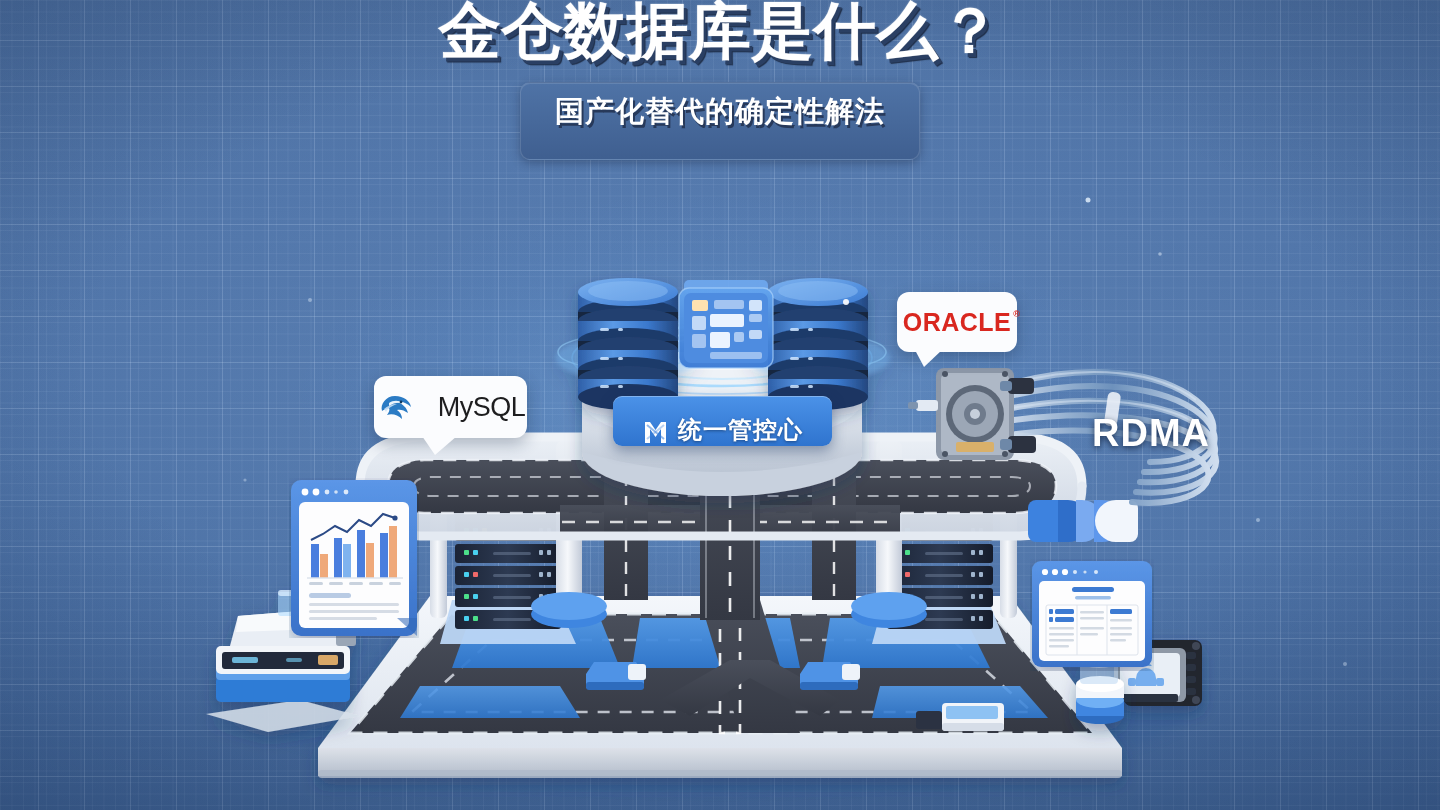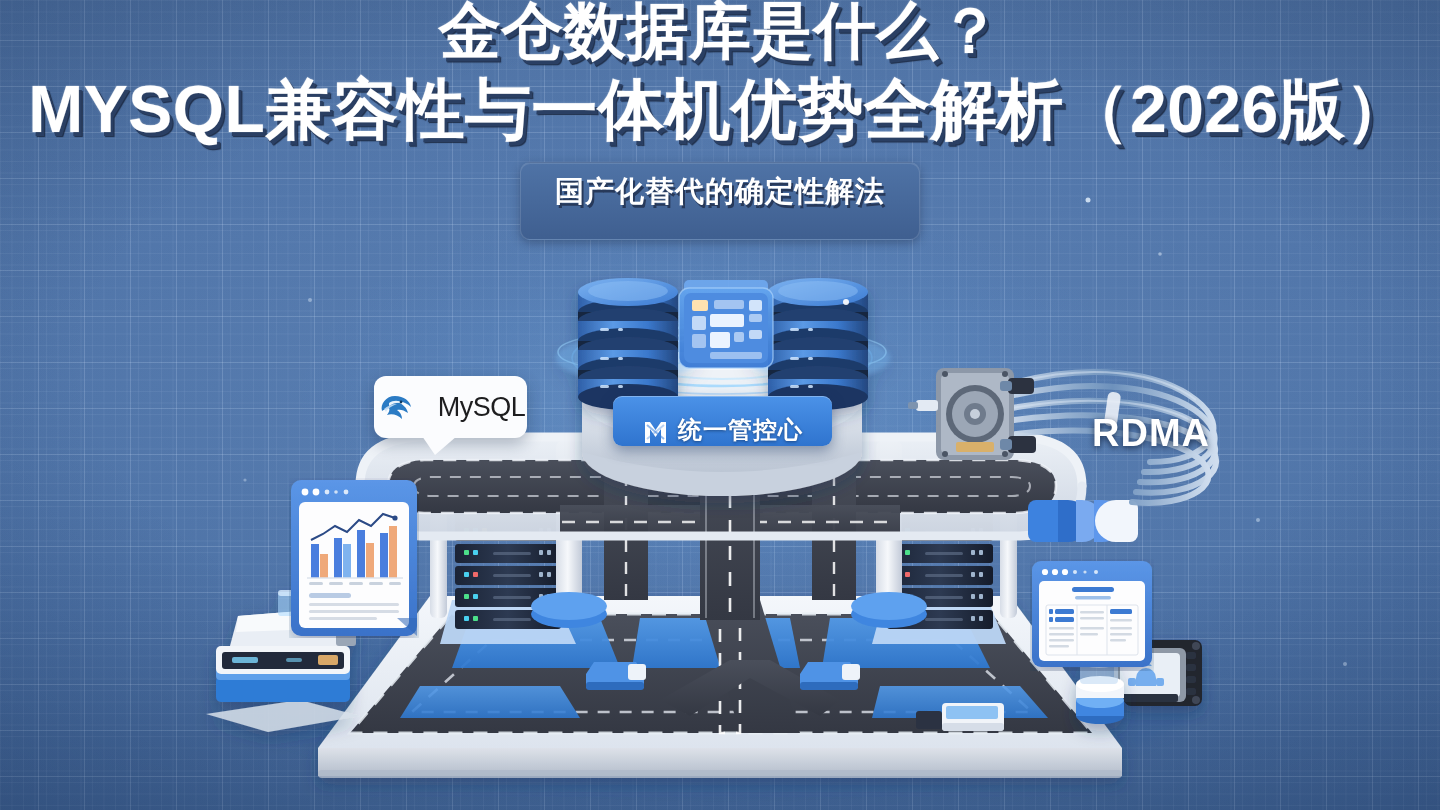--- a/index.html
+++ b/index.html
@@ -647,35 +647,40 @@
                  C28 19 24 18 21 19 C24 21 26 24 26 28 C22 24 16 22 11 24 C13 21 14 19 13 17 C10 18 7 19 6 20 Z" fill="#2b7bc4"></path>
         <path d="M13 12 C17 9 23 9 27 12 C22 11 17 12 13 15 Z" fill="#e9f2fb"></path>
         <path d="M8 18 C11 15 16 13 21 13 C16 15 12 17 10 21 Z" fill="#cfe3f6" opacity="0.85"></path>
         <circle cx="25" cy="11" r="1.4" fill="#11395e"></circle>
       </svg>
       <span class="mysql-txt">MySQL</span>
     </div>
     <div class="tail"></div>
   </div>
 
+  <div class="abs bubble" id="oracle-bubble">
+    <span class="oracle-txt">
+      <span>ORACLE</span><sup>®</sup>
+    </span>
+    <div class="tail"></div>
+  </div>
 
   <div class="abs" id="control-pill">
     <svg width="27" height="27" viewBox="0 0 27 27">
       <path d="M3 3 L8 3 L13.5 11 L19 3 L24 3 L24 24 L19 24 L19 10 L13.5 18 L8 10 L8 24 L3 24 Z" fill="#ffffff"></path>
       <path d="M5 6 L22 20" stroke="#3a80dc" stroke-width="2" opacity="0.55"></path>
       <path d="M5 20 L22 6" stroke="#3a80dc" stroke-width="2" opacity="0.35"></path>
     </svg>
     <span class="pill-txt">统一管控心</span>
   </div>
 
   <div class="abs" id="rdma-label">RDMA</div>
 
   <div class="titles">
     <div class="t-line t1">金仓数据库是什么？</div>
-    <div class="t-line t2">MYSQL兼容性与一体机优势全解析（2026版）</div>
     <div class="badge-wrap">
       <div class="badge">
         <span class="badge-txt">国产化替代的确定性解法</span>
       </div>
     </div>
   </div>
 
   <div class="vign"></div>
 </div>
 

